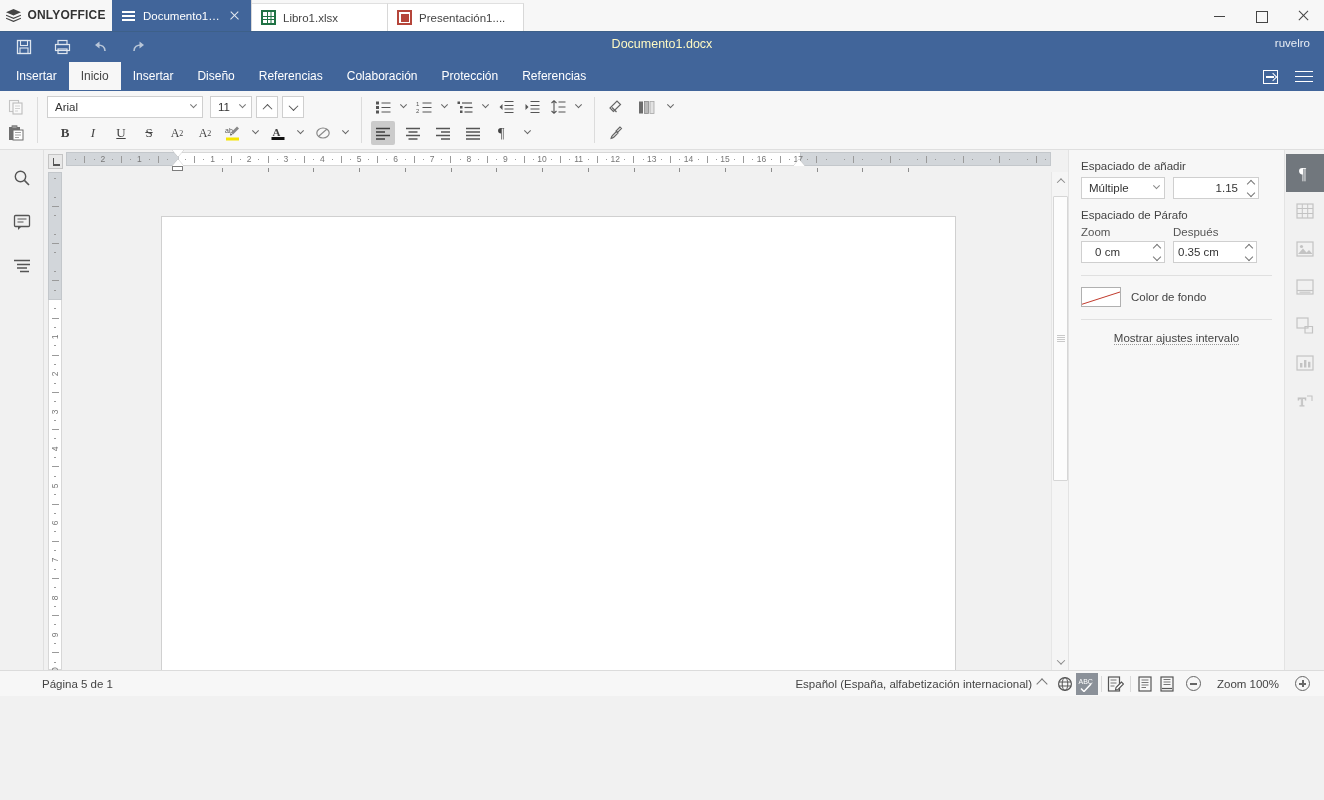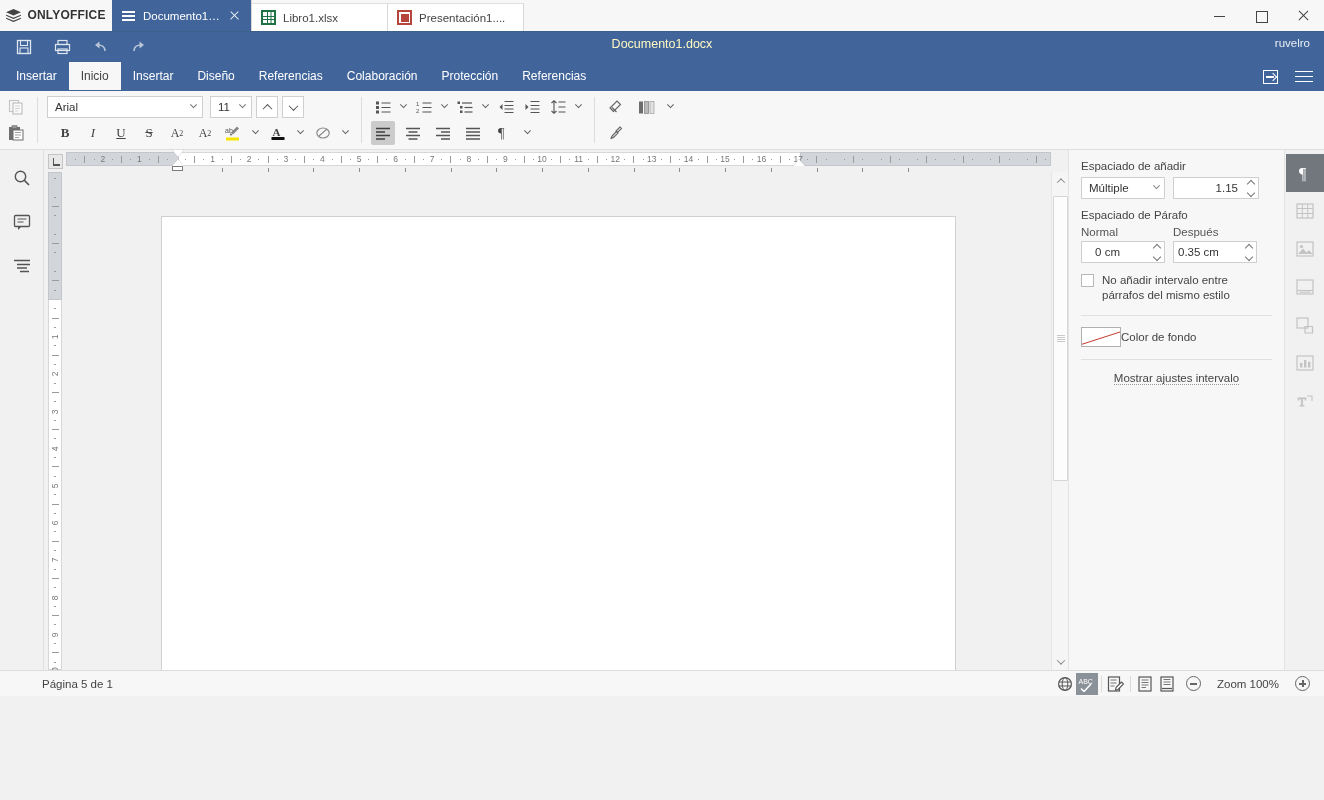--- a/index.html
+++ b/index.html
@@ -212,21 +212,21 @@
   .spin i.d { transform: rotate(-135deg); }
   .w-multiple { width: 84px; }
   .w-value { width: 86px; }
   .sub-lbl { font-size: 11.5px; color: #555; margin-bottom: 3px; }
   .rp-col { display: flex; flex-direction: column; }
   .w-half { width: 84px; gap: 24px; }
   .chk-row { display: flex; gap: 8px; align-items: flex-start; margin-top: 4px; }
   .chkbox { width: 13px; height: 13px; border: 1px solid #b8b8b8; background: #fff; flex: none; margin-top: 1px; }
   .chk-label { font-size: 11.5px; color: #444; line-height: 15px; }
   .rp-divider { height: 1px; background: #e0e0e0; margin: 12px 0 11px 0; }
-  .bg-row { display: flex; align-items: center; gap: 0; }
+  .bg-row { display: flex; align-items: center; gap: 10px; }
   .bg-swatch { width: 40px; height: 20px; border: 1px solid #b0b0b0; background: #fff; position: relative; overflow: hidden; }
   .bg-swatch:after { content:''; position:absolute; left:-6px; top:9px; width:54px; height:1px; background:#c0392b; transform: rotate(-18deg); }
   .bg-label { font-size: 11.5px; color: #444; }
   .adv-link { text-align: center; font-size: 11.5px; color: #444; border-bottom: 1px dotted #999; display: inline-block; }
   .adv-wrap { text-align: center; margin-top: 2px; }
 
   .rightrail { width: 40px; background: #f1f1f1; border-left: 1px solid #e3e3e3; display: flex; flex-direction: column; align-items: center; padding-top: 4px; flex: none; }
   .rr-btn { width: 38px; height: 38px; display: flex; align-items: center; justify-content: center; color: #c3c3c3; }
   .rr-btn.active { background: #71777d; color: #fff; }
 
@@ -882,45 +882,41 @@
           <span class="spin">
               <i class="u"></i>
               <i class="d"></i>
             </span>
         </div>
       </div>
 
       <div class="rp-title">Espaciado de Párafo</div>
       <div class="rp-row">
         <div class="rp-col">
-          <div class="sub-lbl">Normal</div>
+          <div class="sub-lbl">Zoom</div>
           <div class="field w-half">
             <span class="txt right">0 cm</span>
             <span class="spin">
                 <i class="u"></i>
                 <i class="d"></i>
               </span>
           </div>
         </div>
         <div class="rp-col">
           <div class="sub-lbl">Después</div>
           <div class="field w-half">
             <span class="txt right">0.35 cm</span>
             <span class="spin">
                 <i class="u"></i>
                 <i class="d"></i>
               </span>
           </div>
         </div>
       </div>
 
-      <div class="chk-row">
-        <span class="chkbox"></span>
-        <span class="chk-label">No añadir intervalo entre párrafos del mismo estilo</span>
-      </div>
 
       <div class="rp-divider"></div>
 
       <div class="bg-row">
         <span class="bg-swatch"></span>
         <span class="bg-label">Color de fondo</span>
       </div>
 
       <div class="rp-divider"></div>
 
@@ -988,20 +984,24 @@
               <path d="M11 3h5v5" fill="none" stroke="#c3c3c3" stroke-width="1.1"></path>
             </svg>
         </span>
       </div>
     </div>
   </div>
 
   <div class="statusbar">
     <div class="sb-left">Página 5 de 1</div>
     <div class="sb-right">
+      <div class="sb-item">
+        <span>Español (España, alfabetización internacional)</span>
+        <span class="tiny-caret"></span>
+      </div>
       <div class="sb-ic">
         <span>
           <svg width="16" height="16" viewBox="0 0 16 16">
               <circle cx="8" cy="8" r="6.4" fill="none" stroke="#555" stroke-width="1.2"></circle>
               <ellipse cx="8" cy="8" rx="2.8" ry="6.4" fill="none" stroke="#555" stroke-width="1"></ellipse>
               <path d="M1.8 6h12.4M1.8 10h12.4" stroke="#555" stroke-width="1"></path>
             </svg>
         </span>
       </div>
       <div class="sb-ic on">

